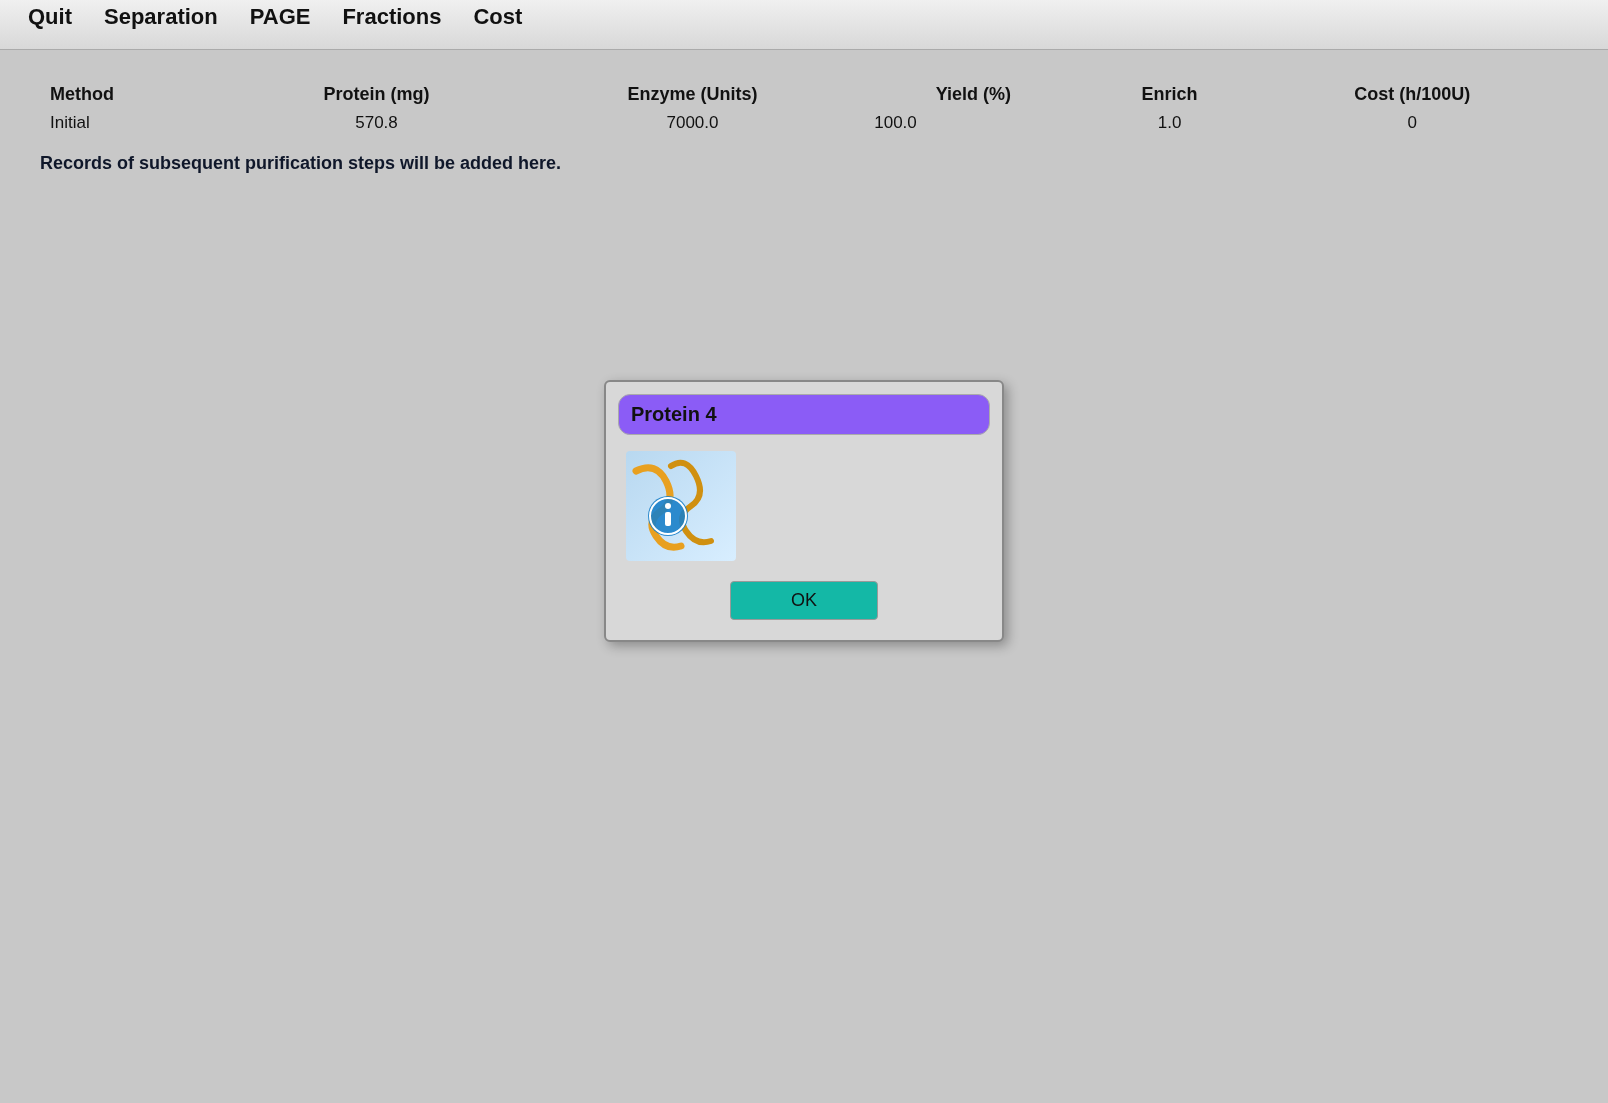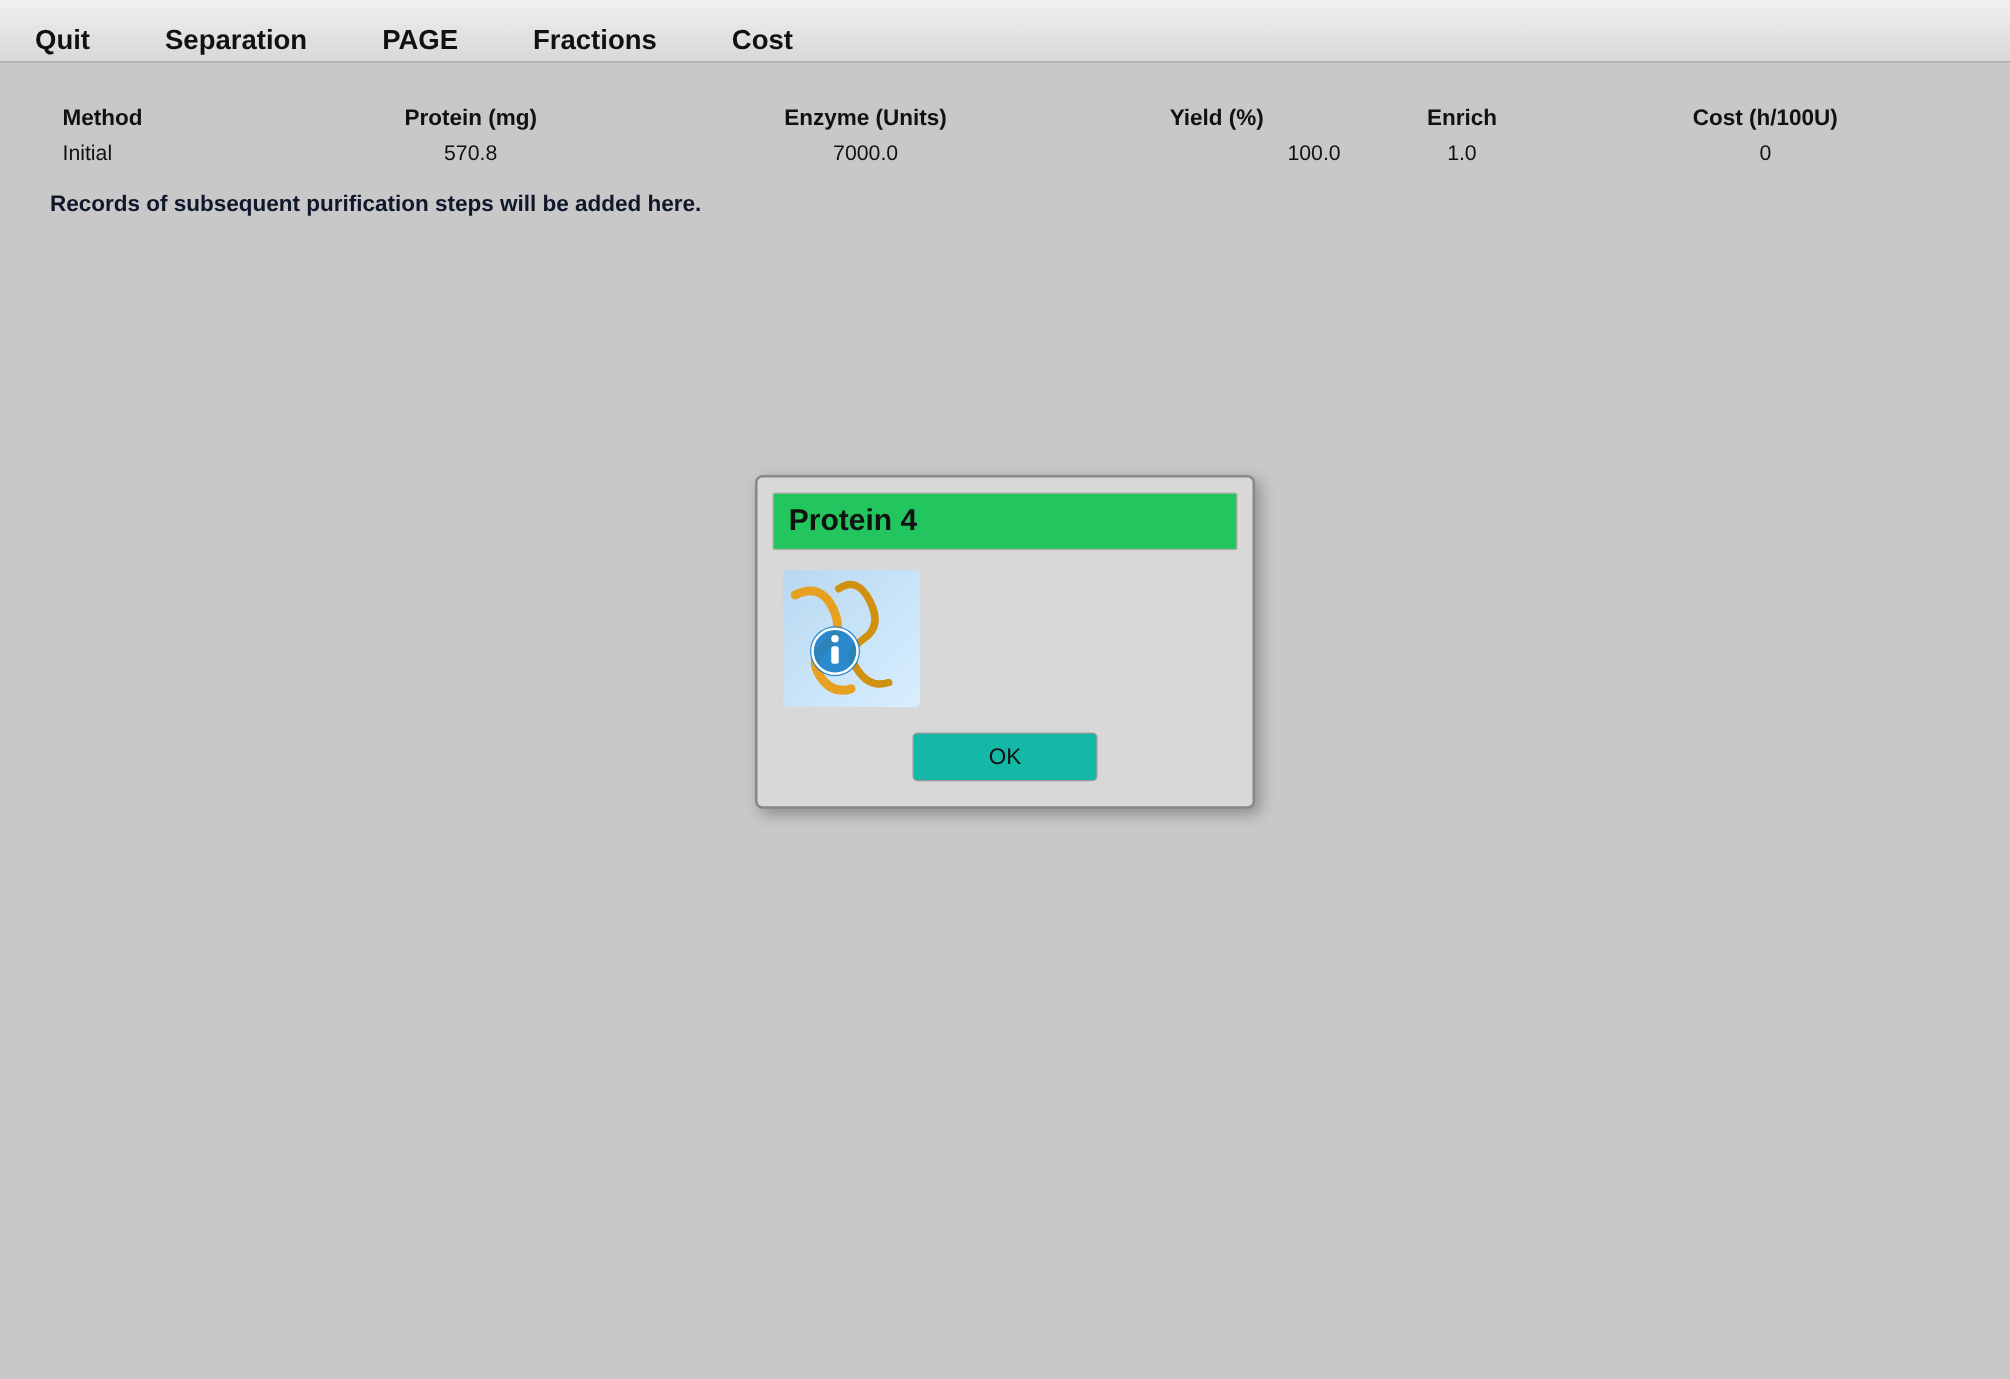--- a/index.html
+++ b/index.html
@@ -12,23 +12,23 @@
       overflow: hidden;
     }
 
     
     #menubar {
       width: 100%;
       height: 50px;
       background: linear-gradient(to bottom, #f0f0f0, #d8d8d8);
       border-bottom: 1px solid #aaa;
       display: flex;
-      align-items: flex-end;
+      align-items: flex-start;
       padding: 0 20px;
-      gap: 44px;
+      gap: 16px;
     }
 
     .menu-item {
       font-size: 22px;
       font-weight: bold;
       color: #111;
       cursor: pointer;
       padding: 4px 8px;
     }
 
@@ -100,25 +100,25 @@
 
     #dialog-box {
       background: #d8d8d8;
       border: 2px solid #888;
       border-radius: 6px;
       padding: 12px;
       box-shadow: 4px 4px 12px rgba(0,0,0,0.3);
     }
 
     #dialog-title-bar {
-      background: #22c55e;
+      background: #8b5cf6;
       border: 1px solid #aaa;
-      border-radius: 2px;
+      border-radius: 12px;
       padding: 8px 12px;
-      font-size: 24px;
+      font-size: 20px;
       font-weight: bold;
       color: #111;
       margin-bottom: 16px;
     }
 
     #dialog-body {
       display: flex;
       flex-direction: row;
       gap: 16px;
       margin-bottom: 20px;
@@ -184,21 +184,21 @@
         <th>Yield (%)</th>
         <th>Enrich</th>
         <th>Cost (h/100U)</th>
       </tr>
     </thead>
     <tbody id="table-body">
     <tr>
           <td>Initial</td>
           <td style="text-align: center;">570.8</td>
           <td style="text-align: center;">7000.0</td>
-          <td style="text-align: right;">100.0</td>
+          <td style="text-align: left;">100.0</td>
           <td style="text-align: center;">1.0</td>
           <td style="text-align: center;">0</td>
         </tr>
       </tbody>
   </table>
 
   <div id="records-note">Records of subsequent purification steps will be added here.</div>
 </div>
 
 <div id="dialog-container">

